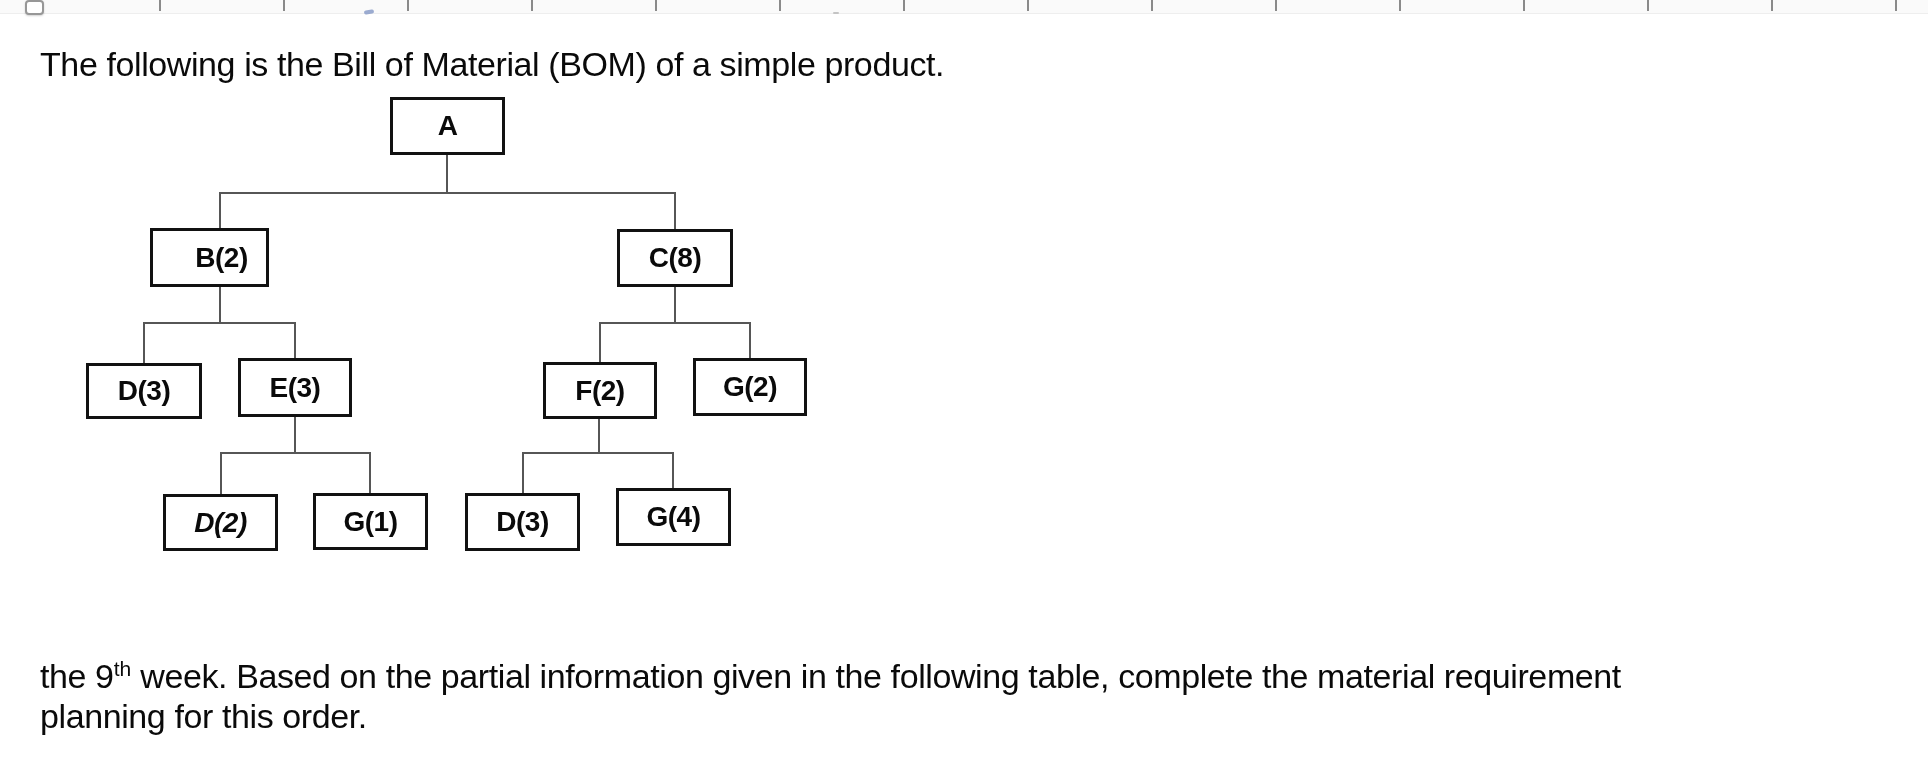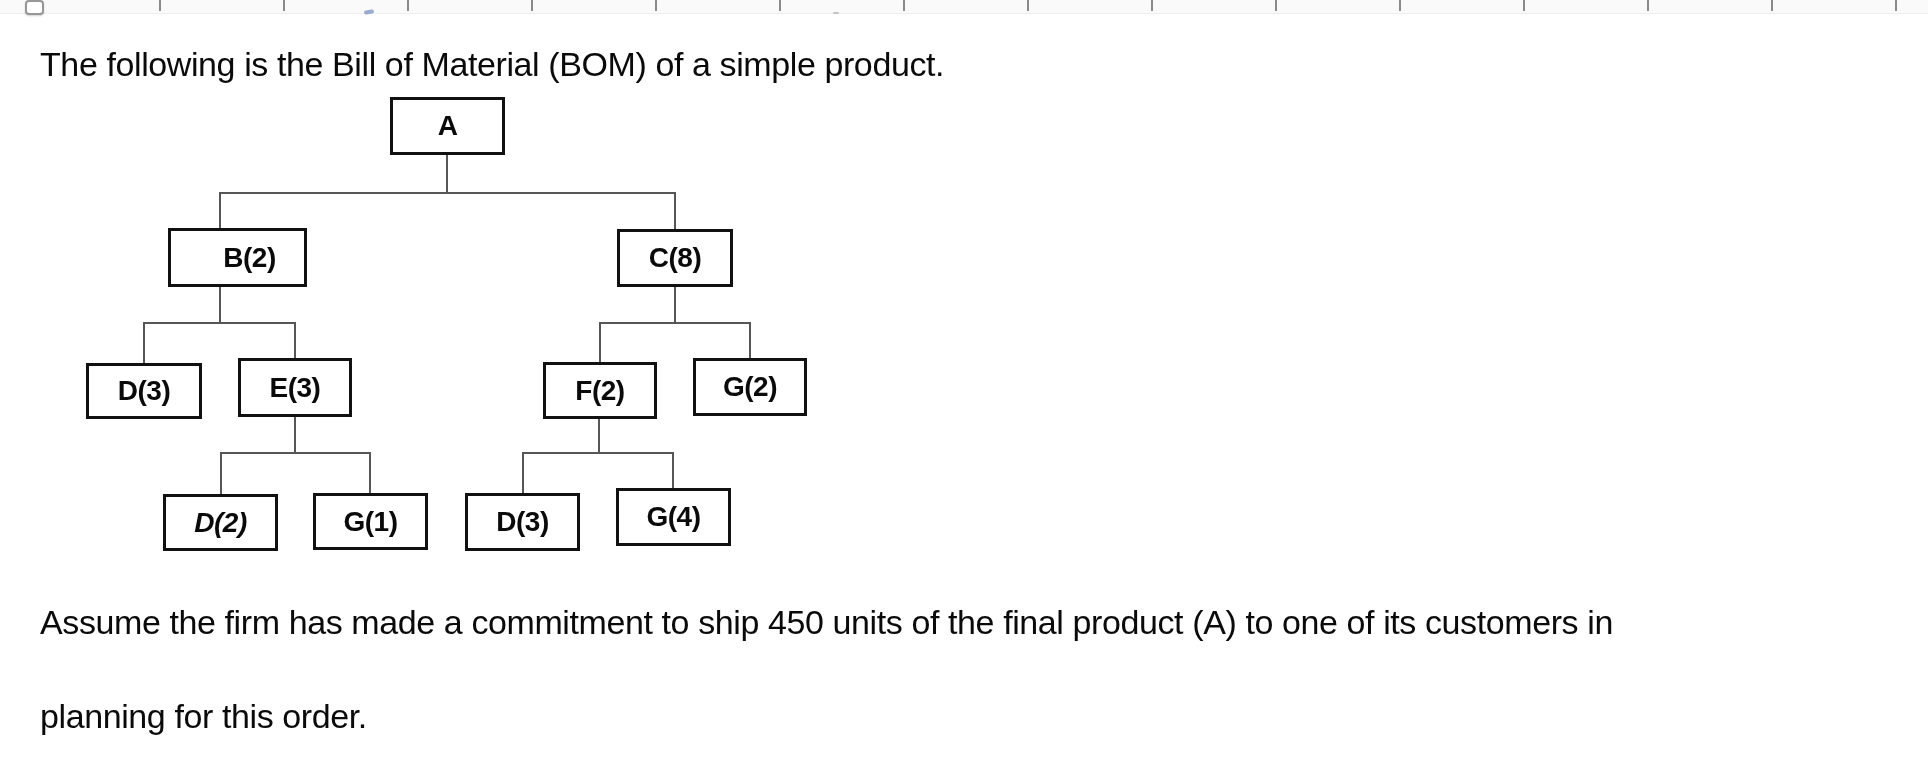--- a/index.html
+++ b/index.html
@@ -70,28 +70,28 @@
     <div class="cline" style="left:220px;top:452px;width:151px;height:2px;"></div>
     <div class="cline" style="left:220px;top:452px;width:2px;height:42px;"></div>
     <div class="cline" style="left:369px;top:452px;width:2px;height:41px;"></div>
 
     <div class="cline" style="left:598px;top:419px;width:2px;height:34px;"></div>
     <div class="cline" style="left:522px;top:452px;width:152px;height:2px;"></div>
     <div class="cline" style="left:522px;top:452px;width:2px;height:41px;"></div>
     <div class="cline" style="left:672px;top:452px;width:2px;height:36px;"></div>
 
     <div class="node" style="left:390px;top:97px;width:115px;height:58px;">A</div>
-    <div class="node" style="left:168px;top:228px;width:139px;height:59px;padding-left:24px;">B(2)</div>
+    <div class="node" style="left:150px;top:228px;width:119px;height:59px;padding-left:24px;">B(2)</div>
     <div class="node" style="left:617px;top:229px;width:116px;height:58px;">C(8)</div>
     <div class="node" style="left:86px;top:363px;width:116px;height:56px;">D(3)</div>
     <div class="node" style="left:238px;top:358px;width:114px;height:59px;text-align:center;">E(3)</div>
     <div class="node" style="left:543px;top:362px;width:114px;height:57px;">F(2)</div>
     <div class="node" style="left:693px;top:358px;width:114px;height:58px;">G(2)</div>
     <div class="node" style="left:163px;top:494px;width:115px;height:57px;font-style:italic;">D(2)</div>
     <div class="node" style="left:313px;top:493px;width:115px;height:57px;">G(1)</div>
     <div class="node" style="left:465px;top:493px;width:115px;height:58px;">D(3)</div>
     <div class="node" style="left:616px;top:488px;width:115px;height:58px;">G(4)</div>
   </div>
 
-  <div class="doc-text p1">Assume the firm has made a commitment to ship 450 units of the final product (A) to one of its customers in</div>
+  <div class="doc-text p2"><span>the 9</span><sup class="sp">th</sup><span> week. Based on the partial information given in the following table, complete the material requirement</span></div>
   <div class="doc-text p3">planning for this order.</div>
 
 </div>
 
 </body></html>

